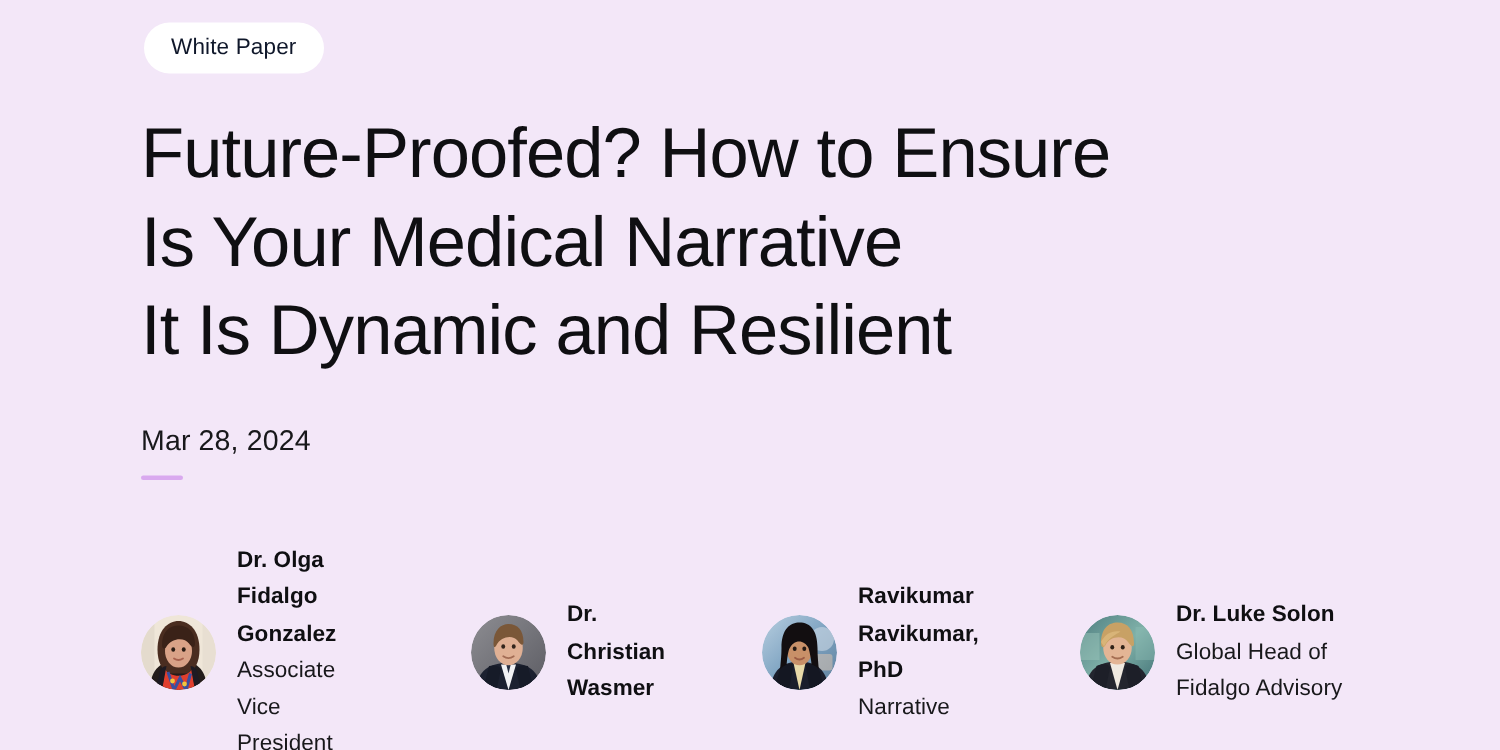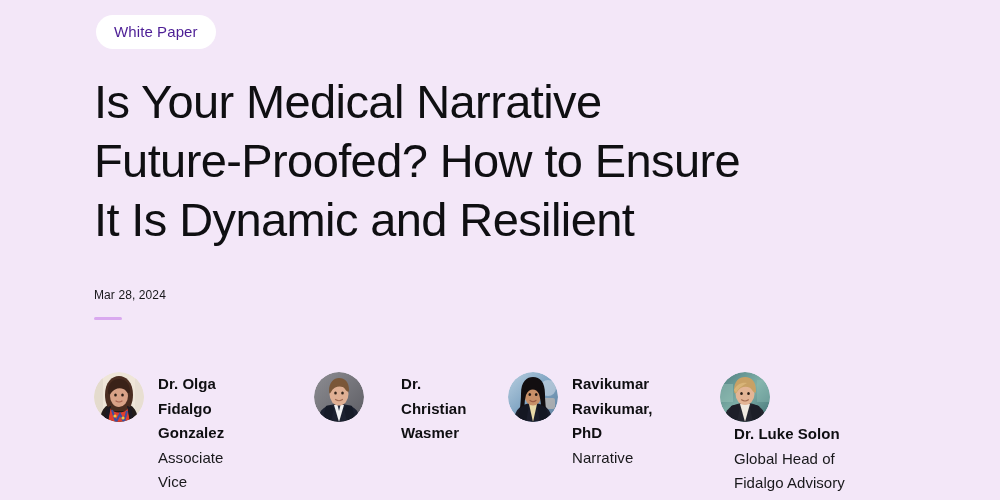--- a/index.html
+++ b/index.html
@@ -26,21 +26,21 @@
 
   
   .badge-row {
     position: absolute;
     left: 96px;
     top: 15px;
   }
   .badge {
     display: inline-block;
     background: #ffffff;
-    color: #4c1d95;
+    color: #0f172a;
     font-size: 15px;
     font-weight: 500;
     letter-spacing: 0.1px;
     line-height: 1;
     padding: 9px 18px 10px 18px;
     border-radius: 999px;
     white-space: nowrap;
   }
 
   
@@ -58,21 +58,21 @@
   .title-line { display: block; white-space: nowrap; }
 
   
   .date-block {
     position: absolute;
     left: 94px;
     top: 284px;
   }
   .date-text {
     color: #18181b;
-    font-size: 12px;
+    font-size: 19px;
     font-weight: 400;
     letter-spacing: 0.1px;
     line-height: 22px;
   }
   .date-rule {
     margin-top: 11px;
     width: 28px;
     height: 3px;
     border-radius: 2px;
     background: #d9a9ef;
@@ -84,29 +84,29 @@
     left: 94px;
     top: 372px;
     width: 850px;
     height: 128px;
     display: flex;
     align-items: flex-start;
   }
 
   .author {
     display: flex;
-    align-items: flex-start;
+    align-items: center;
     height: 126px;
     flex: 0 0 auto;
   }
 
   .author-a { width: 220px; }
-  .author-b { width: 194px; gap: 23px; }
+  .author-b { width: 194px; }
   .author-c { width: 212px; }
-  .author-d { width: 224px; flex-direction: column; }
+  .author-d { width: 224px; }
 
   .avatar {
     width: 50px;
     height: 50px;
     border-radius: 50%;
     flex: 0 0 50px;
     overflow: hidden;
     position: relative;
   }
   .avatar svg { display: block; width: 50px; height: 50px; }
@@ -140,22 +140,22 @@
 </head>
 <body>
 
 <div class="hero">
 
   <div class="badge-row">
     <span class="badge">White Paper</span>
   </div>
 
   <h1 class="title">
+    <span class="title-line">Future-Proofed? How to Ensure</span>
     <span class="title-line">Is Your Medical Narrative</span>
-    <span class="title-line">Future-Proofed? How to Ensure</span>
     <span class="title-line">It Is Dynamic and Resilient</span>
   </h1>
 
   <div class="date-block">
     <div class="date-text">Mar 28, 2024</div>
     <div class="date-rule"></div>
   </div>
 
   <div class="authors">
 

